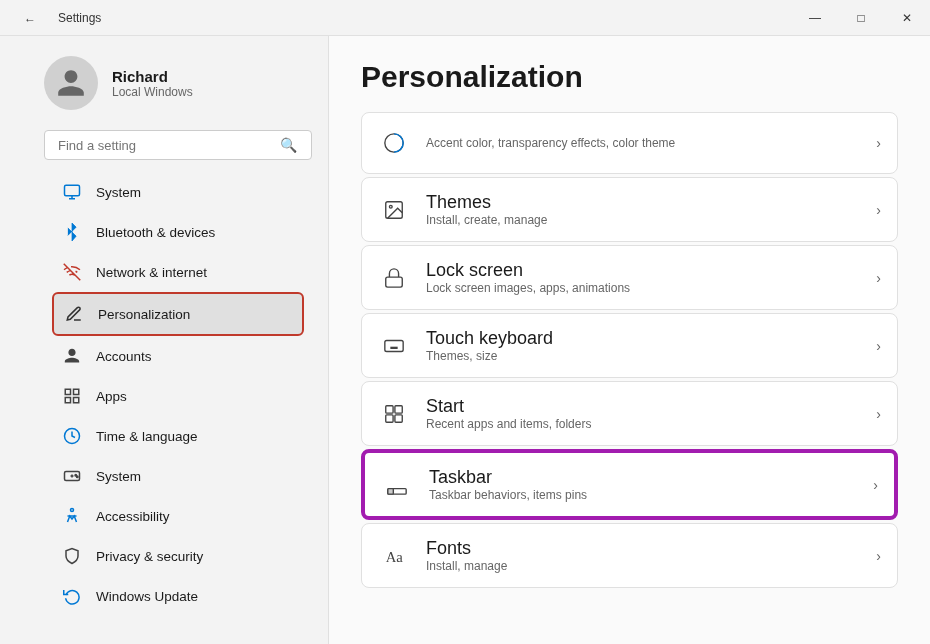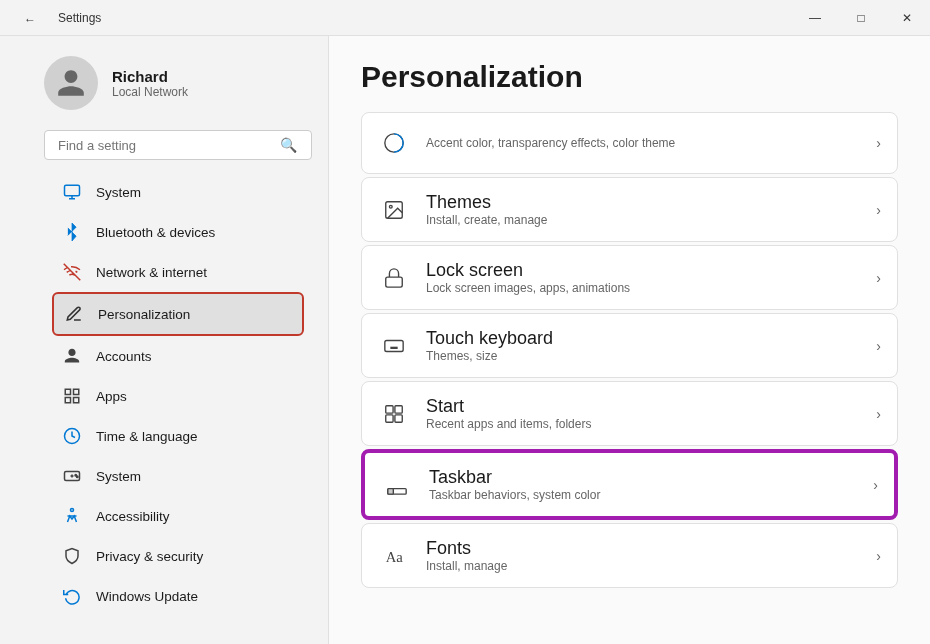--- a/index.html
+++ b/index.html
@@ -255,21 +255,21 @@
   <div class="sidebar">
 
     <div class="user-profile">
       <div class="user-avatar">
         <svg viewBox="0 0 24 24">
           <path d="M12 12c2.7 0 4.8-2.1 4.8-4.8S14.7 2.4 12 2.4 7.2 4.5 7.2 7.2 9.3 12 12 12zm0 2.4c-3.2 0-9.6 1.6-9.6 4.8v2.4h19.2v-2.4c0-3.2-6.4-4.8-9.6-4.8z"></path>
         </svg>
       </div>
       <div class="user-info">
         <span class="user-name">Richard</span>
-        <span class="user-type">Local Network</span>
+        <span class="user-type">Local Windows</span>
       </div>
     </div>
 
     <div class="search-container">
       <div class="search-box">
         <input class="search-input" type="text" placeholder="Find a setting" style="">
         <span class="search-icon-wrap">🔍</span>
       </div>
     </div>
 
@@ -475,21 +475,21 @@
 
       <div class="setting-item highlighted">
         <span class="setting-icon">
           <svg width="22" height="22" viewBox="0 0 24 24" fill="none" stroke="#444" stroke-width="1.5">
               <rect x="2" y="16" width="20" height="6" rx="1"></rect>
               <rect x="2" y="16" width="6" height="6" rx="1" fill="#ccc" stroke="#444"></rect>
             </svg>
         </span>
         <div class="setting-text">
           <div class="setting-title">Taskbar</div>
-          <div class="setting-desc">Taskbar behaviors, system color</div>
+          <div class="setting-desc">Taskbar behaviors, items pins</div>
         </div>
         <span class="setting-chevron">›</span>
       </div>
 
       <div class="setting-item">
         <span class="setting-icon">
           <svg width="22" height="22" viewBox="0 0 24 24" fill="none" stroke="#444" stroke-width="1.5">
               <text x="3" y="18" font-size="16" fill="#444" stroke="none" font-family="serif">Aa</text>
             </svg>
         </span>

